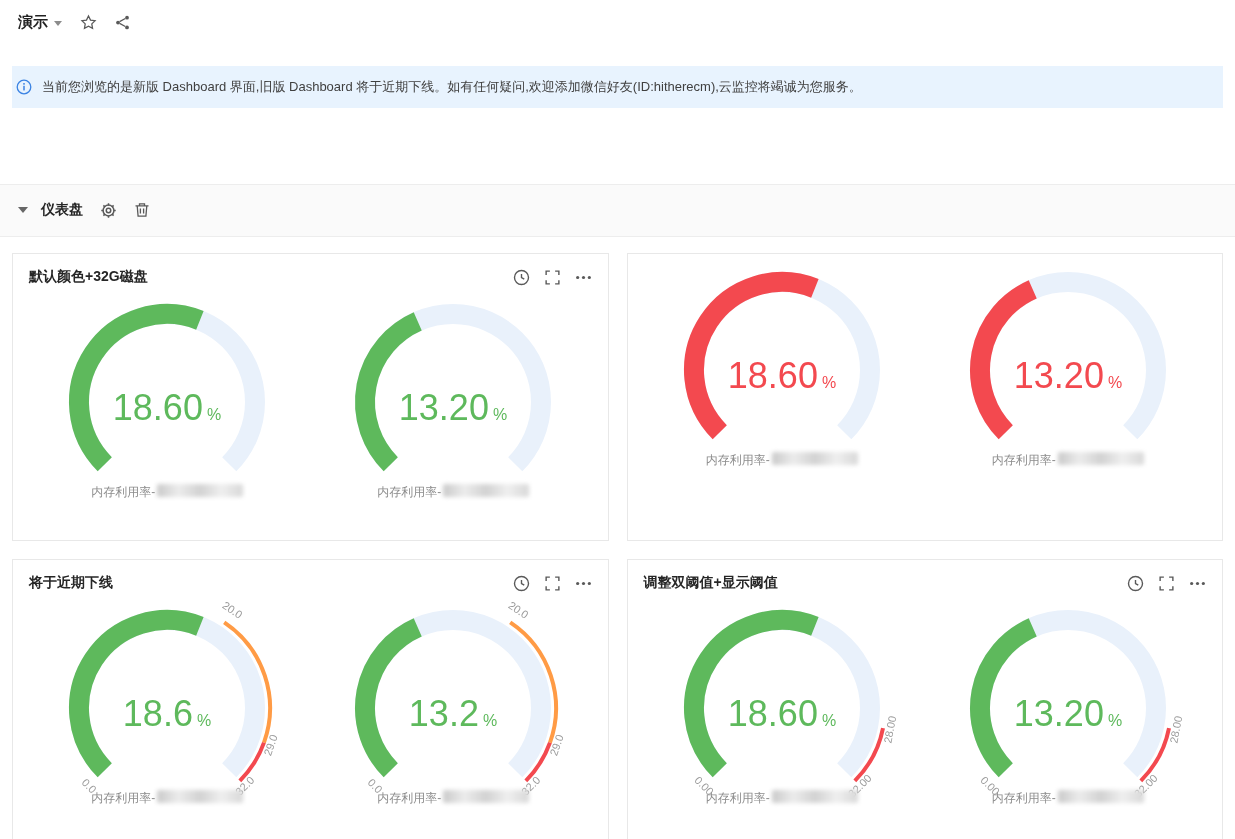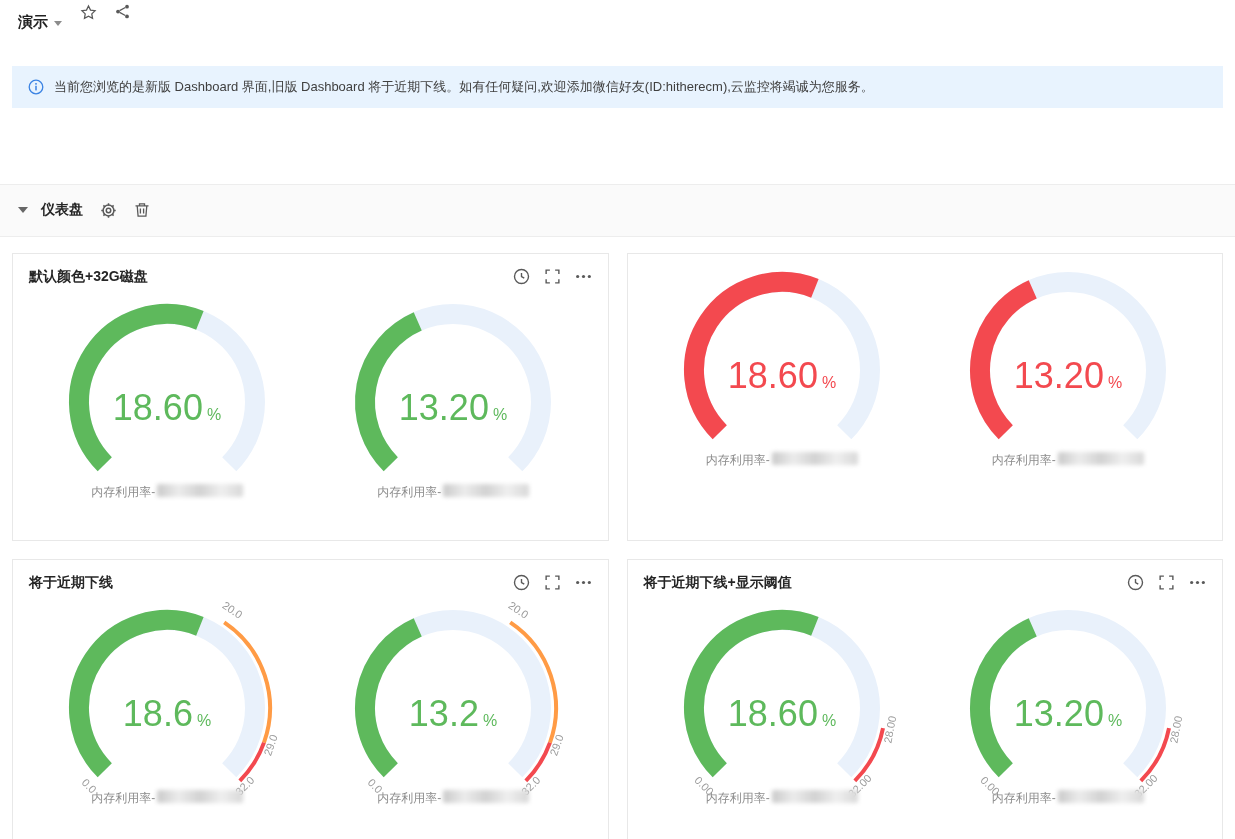--- a/index.html
+++ b/index.html
@@ -1,38 +1,38 @@
 <!DOCTYPE html>
 <html><head>
 <meta charset="utf-8">
 <style>
   *{box-sizing:border-box;margin:0;padding:0}
   html,body{background:#fff}
   body{width:1235px;font-family:"Liberation Sans","DejaVu Sans",sans-serif;color:#333}
 
   
-  .topbar{display:flex;gap:18px;height:40px;padding:4px 18px 0}
+  .topbar{display:flex;align-items:center;gap:18px;height:40px;padding:4px 18px 0}
   .tb-title{display:flex;align-items:center;gap:6px;font-size:15px;font-weight:700;color:#222;cursor:pointer}
   .caret{width:0;height:0;border-left:4px solid transparent;border-right:4px solid transparent;border-top:5px solid #8c8c8c;margin-top:2px}
   .tb-icon{display:inline-flex;cursor:pointer}
 
   
-  .banner{margin:26px 12px 76px;background:#e8f3fe;padding:11px 16px;font-size:13px;color:#404040;display:flex;align-items:center;gap:10px;line-height:1.5}
+  .banner{margin:26px 12px 76px;background:#e8f3fe;padding:11px 4px;font-size:13px;color:#404040;display:flex;align-items:center;gap:10px;line-height:1.5}
   .banner .info{flex:0 0 auto;display:inline-flex}
 
   
   .section-head{background:#fafafa;border-top:1px solid #ededed;border-bottom:1px solid #ededed;height:53px;display:flex;align-items:center;gap:13px;padding:0 18px}
   .sec-caret{width:0;height:0;border-left:5px solid transparent;border-right:5px solid transparent;border-top:6px solid #666;cursor:pointer}
   .section-title{font-size:14px;font-weight:700;color:#262626}
   .sec-icon{display:inline-flex;cursor:pointer;margin-left:4px}
 
   
   .cards{display:grid;grid-template-columns:1fr 1fr;gap:18px;padding:16px 12px}
   .card{background:#fff;border:1px solid #e8e8e8;min-height:288px}
-  .card-head{display:flex;justify-content:space-between;align-items:center;padding:14px 16px 0}
+  .card-head{display:flex;justify-content:space-between;align-items:flex-end;padding:14px 16px 0}
   .card-title{font-size:14px;font-weight:700;color:#262626}
   .card-icons{display:flex;align-items:center;gap:15px}
   .icn{display:inline-flex;cursor:pointer}
   .card-body{display:flex;justify-content:space-evenly;padding:0 8px}
   .gauge{width:280px;text-align:center}
   .tick{font-size:11px;fill:#9b9b9b}
   .val{font-size:36px;font-weight:400}
   .unit{font-size:16px}
   .gauge-label{margin-top:-20px;padding-bottom:14px;font-size:12px;color:#8c8c8c;display:flex;align-items:flex-start;justify-content:center}
   .redacted{display:inline-block;width:86px;height:13px;margin-left:2px;border-radius:2px;
@@ -203,21 +203,21 @@
             <text class="tick" transform="translate(210.6,196.6) rotate(-45.0)" text-anchor="middle">32.0</text>
             <text class="val" x="130" y="134" text-anchor="middle" fill="#5eb95c"><tspan>13.2</tspan><tspan class="unit" dx="4">%</tspan></text>
           </svg><div class="gauge-label">
             <span>内存利用率-</span>
             <span class="redacted"></span>
           </div></div>
       </div>
     </div>
     <div class="card">
       <div class="card-head">
-        <div class="card-title">将于近期下线+显示阈值</div>
+        <div class="card-title">调整双阈值+显示阈值</div>
         <div class="card-icons">
           <span class="icn">
             <svg width="17" height="17" viewBox="0 0 16 16" fill="none" stroke="#595959" stroke-width="1.3">
               <circle cx="8" cy="8" r="6.6"></circle>
               <path d="M8 4.6V8l2.6 1.6"></path>
             </svg>
           </span>
           <span class="icn">
             <svg width="15" height="15" viewBox="0 0 16 16" fill="none" stroke="#595959" stroke-width="1.5">
               <path d="M1.2 5.2v-4h4M10.8 1.2h4v4M14.8 10.8v4h-4M5.2 14.8h-4v-4"></path>

